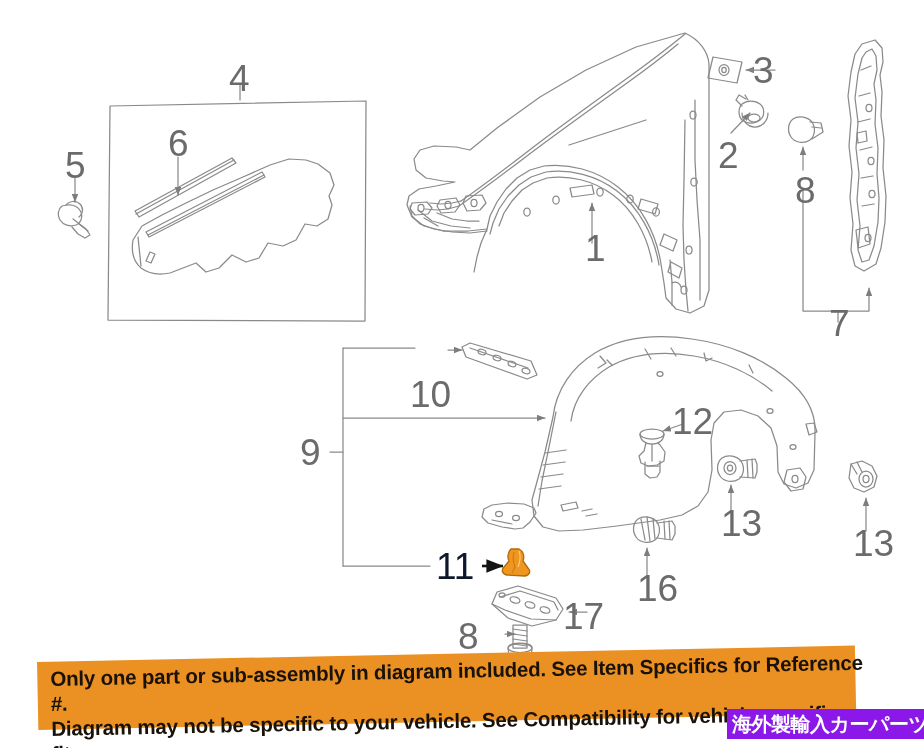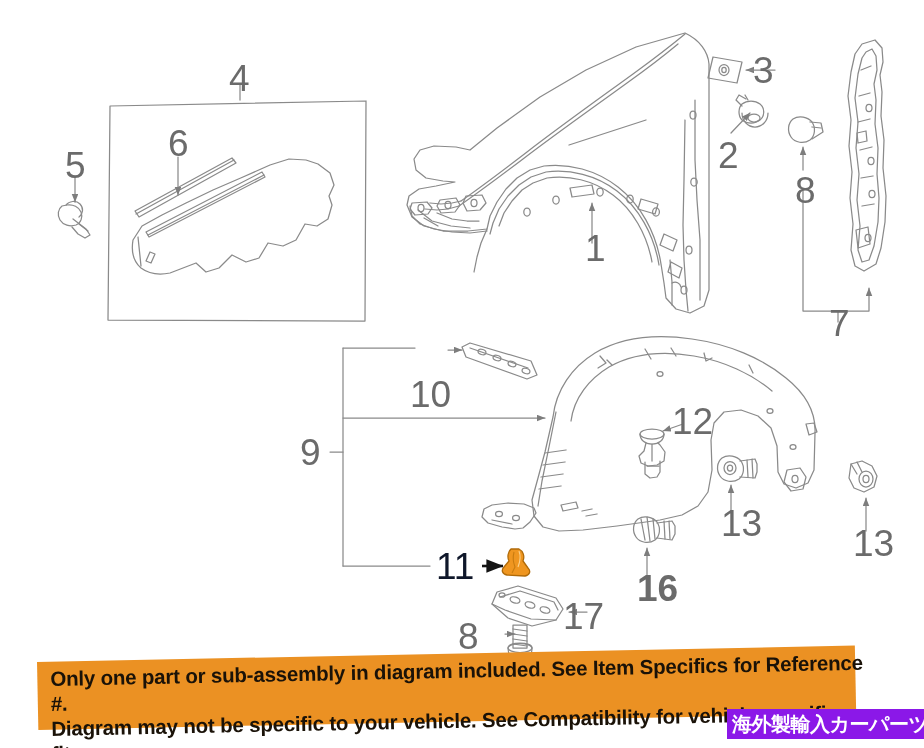--- a/index.html
+++ b/index.html
@@ -406,21 +406,21 @@
   <div class="lbl big" style="left:753px; top:52px;">3</div>
   <div class="lbl big" style="left:718px; top:137px;">2</div>
   <div class="lbl big" style="left:795px; top:172px;">8</div>
   <div class="lbl big" style="left:585px; top:230px;">1</div>
   <div class="lbl big" style="left:829px; top:305px;">7</div>
   <div class="lbl big" style="left:410px; top:332px;margin-top:44px;">10</div>
   <div class="lbl big" style="left:300px; top:434px;">9</div>
   <div class="lbl big" style="left:672px; top:403px;">12</div>
   <div class="lbl big" style="left:721px; top:505px;">13</div>
   <div class="lbl big" style="left:853px; top:525px;">13</div>
-  <div class="lbl big" style="left:637px; top:570px;font-weight:bold;">16</div>
+  <div class="lbl big" style="left:637px; top:570px;">16</div>
   <div class="lbl big" style="left:563px; top:598px;">17</div>
   <div class="lbl big" style="left:458px; top:618px;">8</div>
   <div class="lbl big hi" style="left:436px; top:548px;">11</div>
 
   <div id="banner"></div>
   <div id="banner-text">
     <div>Only one part or sub-assembly in diagram included. See Item Specifics for Reference #.</div>
     <div>Diagram may not be specific to your vehicle. See Compatibility for vehicle-specific fit.</div>
   </div>
 

